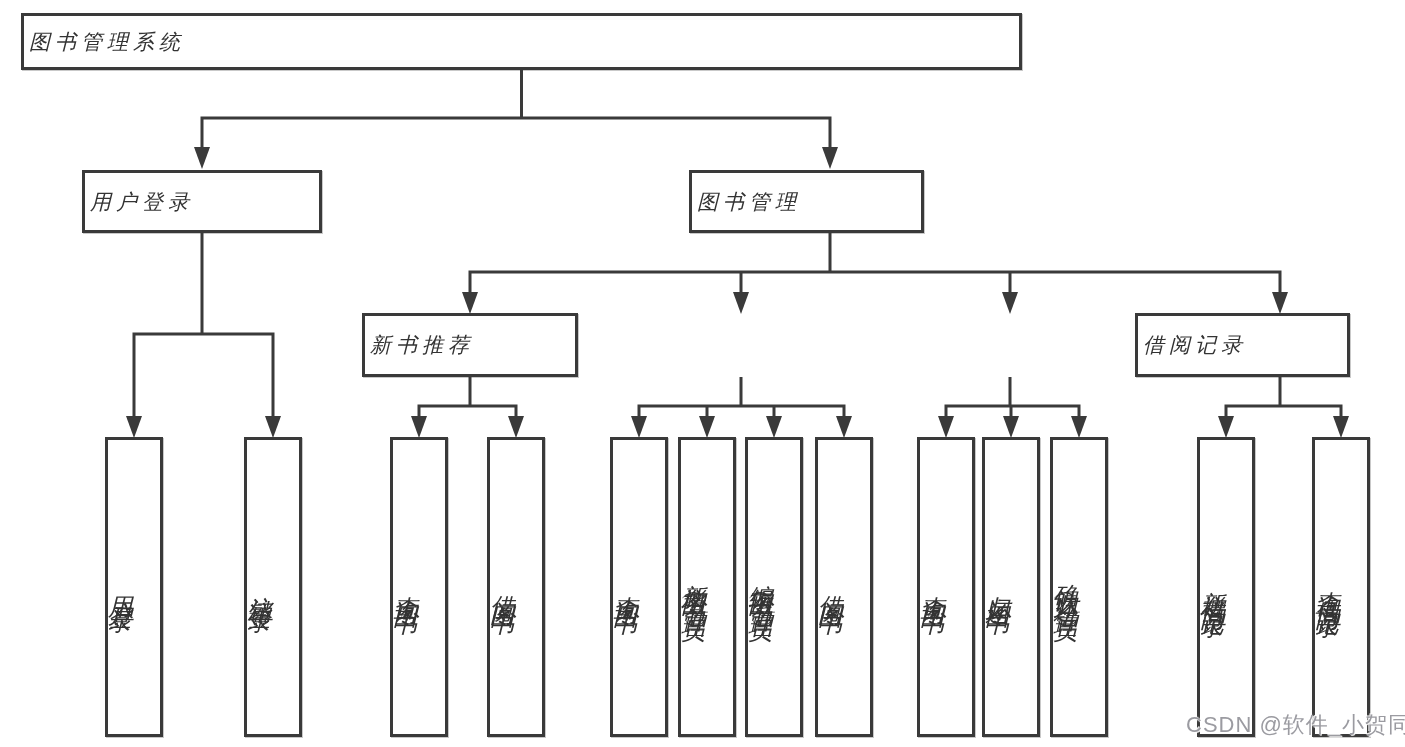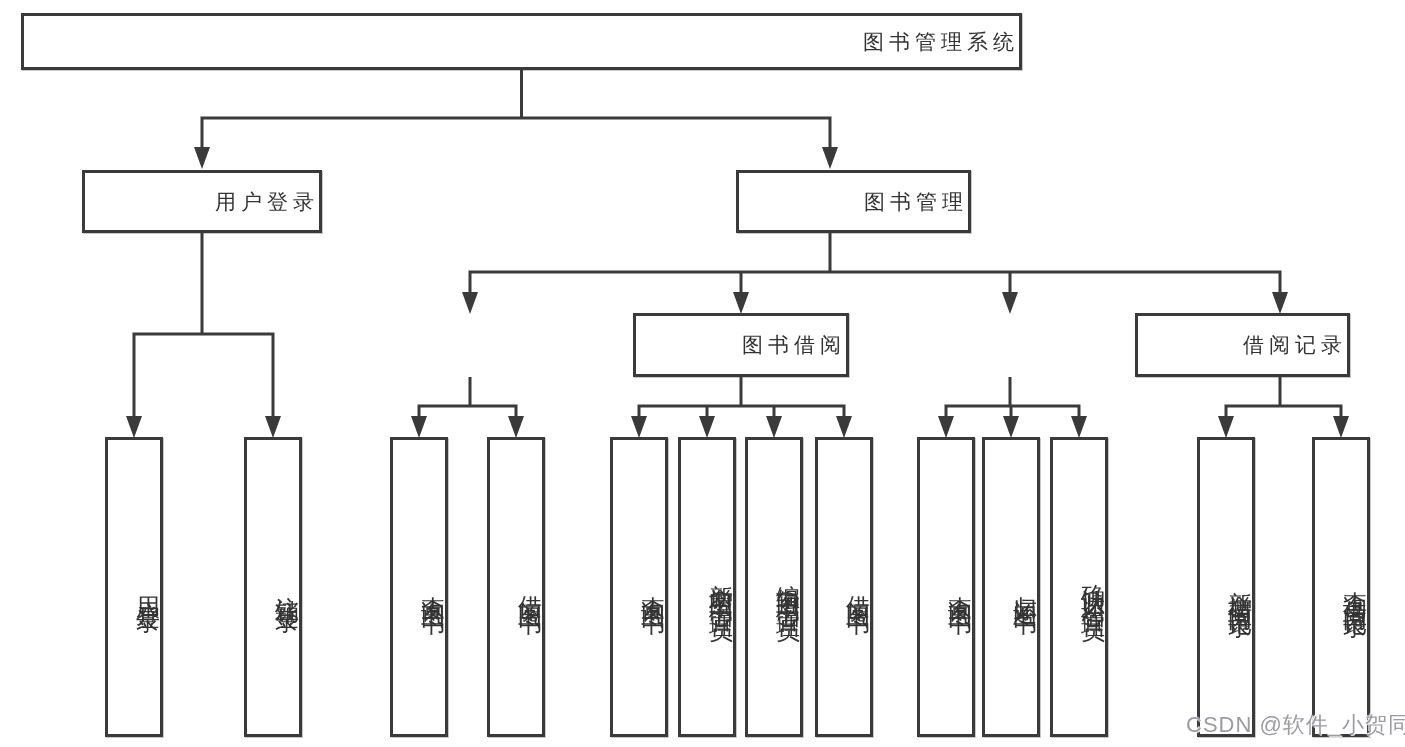--- a/index.html
+++ b/index.html
@@ -17,22 +17,23 @@
     left: 0; top: 0;
     pointer-events: none;
   }
   .box {
     position: absolute;
     box-sizing: border-box;
     border: 3px solid #3a3a3a;
     background: #ffffff;
     display: flex;
     align-items: center;
-    justify-content: flex-end;
+    justify-content: flex-start;
     box-shadow: 1px 1px 0 rgba(60,60,60,0.28);
+    font-style: italic;
   }
   .hlabel {
     font-size: 21px;
     letter-spacing: 5px;
     text-indent: 5px;
     white-space: nowrap;
     color: #333333;
   }
   .root { left: 21px; top: 13px; width: 1001px; height: 57px; }
   .lvl2 { height: 63px; top: 170px; }
@@ -97,26 +98,26 @@
     </g>
   </svg>
 
   <div class="box root">
     <span class="hlabel">图书管理系统</span>
   </div>
 
   <div class="box lvl2" style="left:82px;width:240px">
     <span class="hlabel">用户登录</span>
   </div>
-  <div class="box lvl2" style="left:736px;width:235px">
+  <div class="box lvl2" style="left:689px;width:235px">
     <span class="hlabel">图书管理</span>
   </div>
 
-  <div class="box lvl3" style="left:633px;width:216px">
-    <span class="hlabel">图书借阅</span>
+  <div class="box lvl3" style="left:362px;width:216px">
+    <span class="hlabel">新书推荐</span>
   </div>
   <div class="box lvl3" style="left:1135px;width:215px">
     <span class="hlabel">借阅记录</span>
   </div>
 
   <div class="box leaf" style="left:105px">
     <span class="vlabel">用户登录</span>
   </div>
   <div class="box leaf" style="left:244px">
     <span class="vlabel">注销登录</span>

